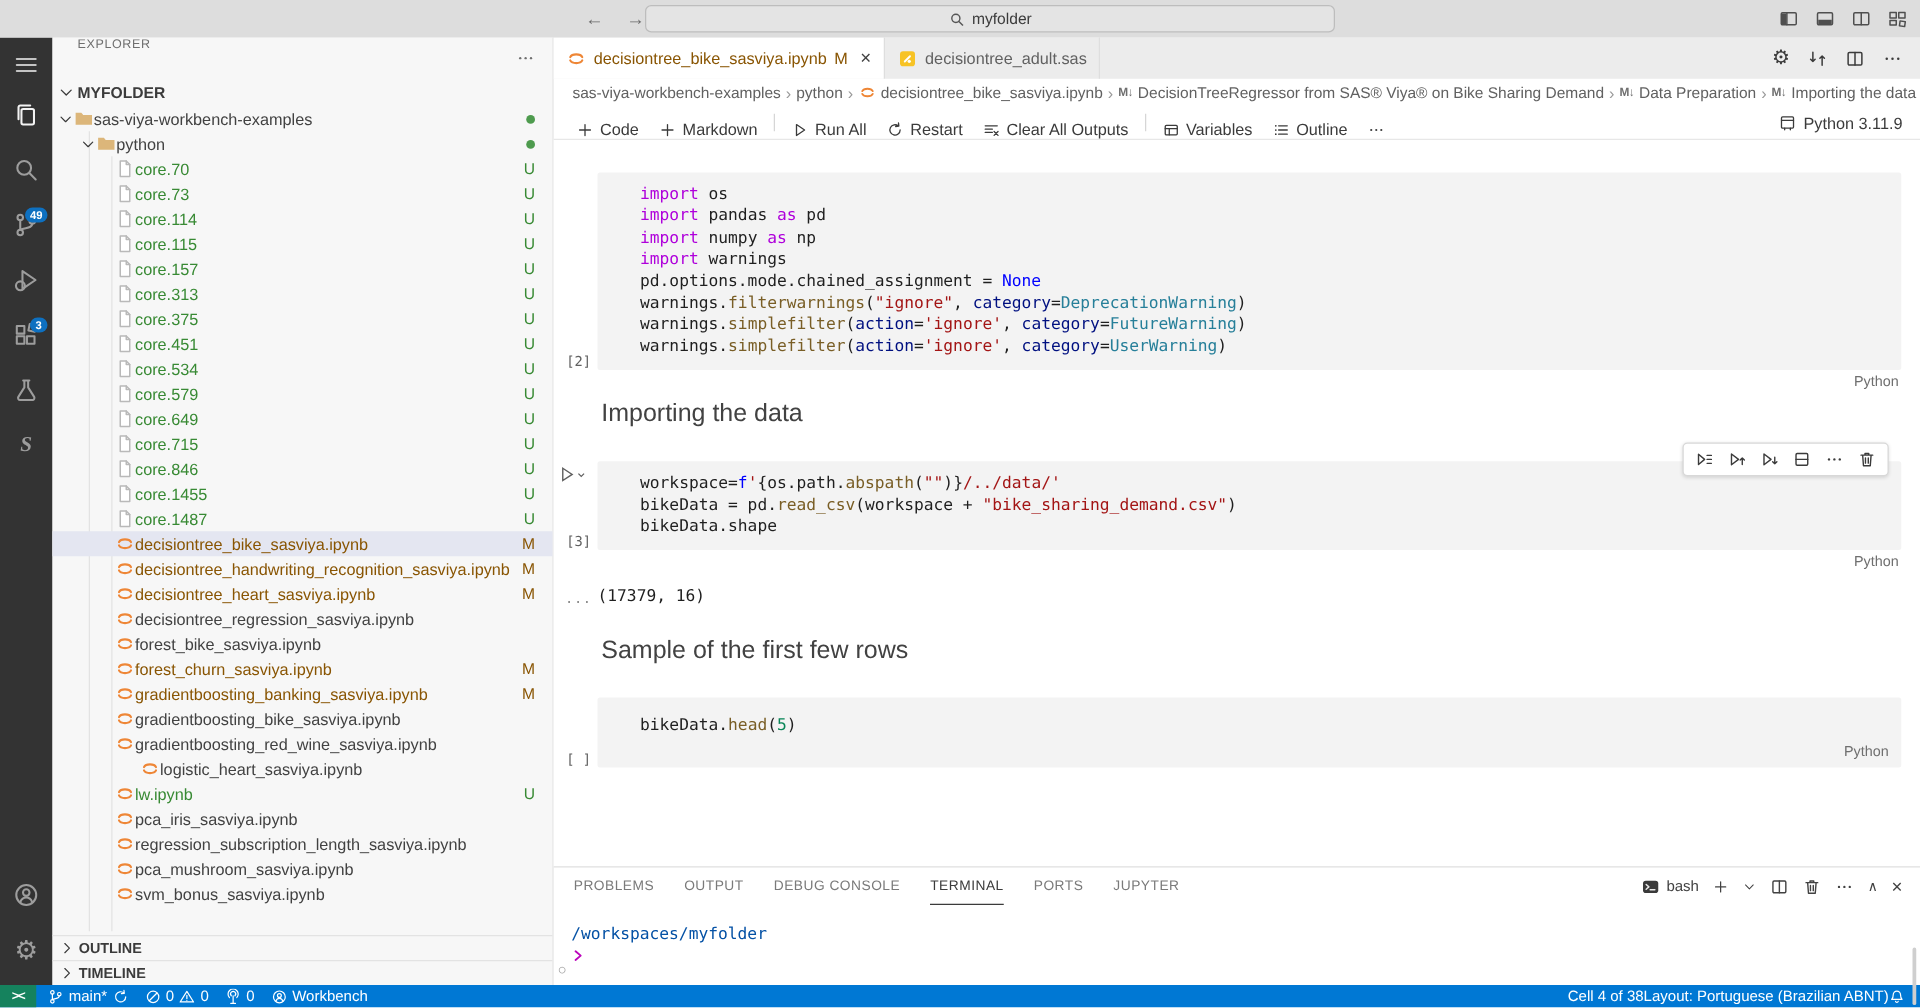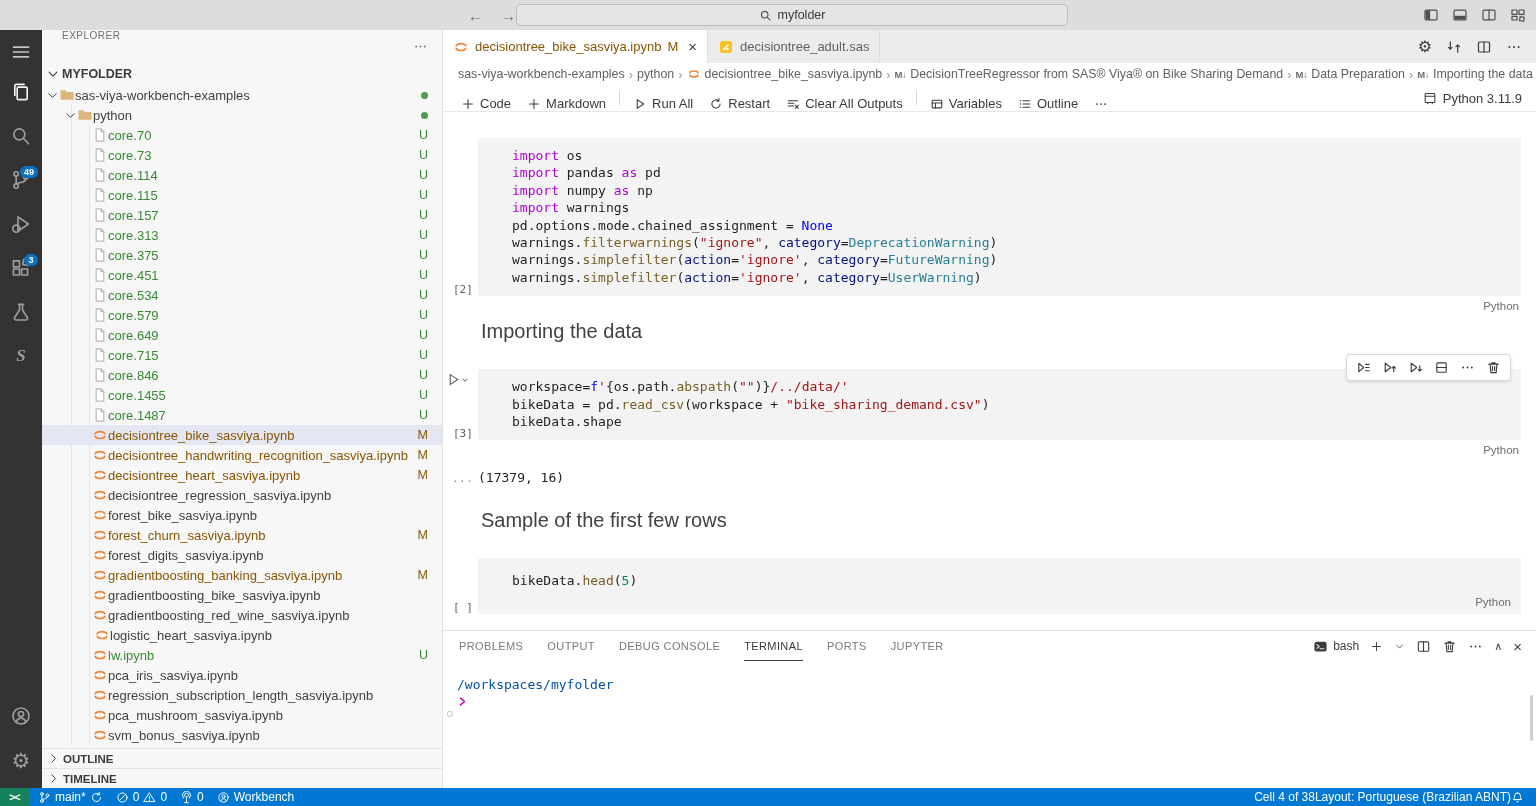--- a/index.html
+++ b/index.html
@@ -75,21 +75,21 @@
   .celltoolbar{position:absolute;top:-15px;right:10px;background:#fff;border:1px solid #d8d8d8;border-radius:4px;
     box-shadow:0 1px 3px rgba(0,0,0,.12);display:flex;align-items:center;gap:3px;padding:3px 5px;color:#3b3b3b}
   .celltoolbar .ic{padding:2px 4px}
   .outputrow{position:relative;margin:30px 15px 16px 35px;font-family:"DejaVu Sans Mono",monospace;font-size:13px;color:#1f1f1f}
   .outgutter{position:absolute;left:-26px;top:2px;color:#8a8a8a;font-size:11px;letter-spacing:.5px}
 
   .tk-kw{color:#af00db}.tk-const{color:#0000ff}.tk-str{color:#a31515}.tk-cls{color:#267f99}
   .tk-param{color:#001080}.tk-fn{color:#795e26}.tk-num{color:#098658}.tk-pln{color:#1f1f1f}
 
   
-  .panel{height:158px;border-top:1px solid #e0e0e0;display:flex;flex-direction:column;position:relative}
+  .panel{height:95px;border-top:1px solid #e0e0e0;display:flex;flex-direction:column;position:relative}
   .paneltabs{height:30px;display:flex;align-items:stretch;padding-left:16px}
   .ptab{display:flex;align-items:center;font-size:11px;letter-spacing:.4px;color:#7a7a7a;margin-right:24px;border-bottom:1px solid transparent}
   .ptab.active{color:#3b3b3b;border-bottom-color:#3b3b3b}
   .panel-actions{margin-left:auto;display:flex;gap:11px;align-items:center;padding-right:14px;color:#424242;font-size:12px}
   .terminal{flex:1;font-family:"DejaVu Sans Mono",monospace;font-size:13px;padding:16px 0 0 14px;position:relative}
   .term-cwd{color:#0451a5}
   .term-circle{position:absolute;left:4px;top:47px;color:#a0a0a0;font-size:9px}
   .term-prompt{margin-top:3px;color:#bc05bc;display:flex;align-items:center}
   .term-scroll{position:absolute;right:3px;top:34px;width:3px;height:46px;background:#cfcfcf;border-radius:2px}
 
@@ -506,30 +506,20 @@
           <span class="lbl c-m">forest_churn_sasviya.ipynb</span>
           <span class="git c-m">M</span>
         </div>
         <div class="trow" style="padding-left:50px">
           <span class="ic">
             <svg width="16" height="16" viewBox="0 0 16 16" fill="none" stroke="currentColor" stroke-width="1.2" stroke-linecap="round" stroke-linejoin="round">
               <path d="M3.2 6.7C4.6 3.8 11.4 3.8 12.8 6.7" stroke="#ee8636" stroke-width="1.7"></path>
               <path d="M3.2 9.3C4.6 12.2 11.4 12.2 12.8 9.3" stroke="#ee8636" stroke-width="1.7"></path>
             </svg>
           </span>
-          <span class="lbl c-n">forest_digits_sasviya.ipynb</span>
-          <span class="git"></span>
-        </div>
-        <div class="trow" style="padding-left:50px">
-          <span class="ic">
-            <svg width="16" height="16" viewBox="0 0 16 16" fill="none" stroke="currentColor" stroke-width="1.2" stroke-linecap="round" stroke-linejoin="round">
-              <path d="M3.2 6.7C4.6 3.8 11.4 3.8 12.8 6.7" stroke="#ee8636" stroke-width="1.7"></path>
-              <path d="M3.2 9.3C4.6 12.2 11.4 12.2 12.8 9.3" stroke="#ee8636" stroke-width="1.7"></path>
-            </svg>
-          </span>
           <span class="lbl c-m">gradientboosting_banking_sasviya.ipynb</span>
           <span class="git c-m">M</span>
         </div>
         <div class="trow" style="padding-left:50px">
           <span class="ic">
             <svg width="16" height="16" viewBox="0 0 16 16" fill="none" stroke="currentColor" stroke-width="1.2" stroke-linecap="round" stroke-linejoin="round">
               <path d="M3.2 6.7C4.6 3.8 11.4 3.8 12.8 6.7" stroke="#ee8636" stroke-width="1.7"></path>
               <path d="M3.2 9.3C4.6 12.2 11.4 12.2 12.8 9.3" stroke="#ee8636" stroke-width="1.7"></path>
             </svg>
           </span>
@@ -539,21 +529,21 @@
         <div class="trow" style="padding-left:50px">
           <span class="ic">
             <svg width="16" height="16" viewBox="0 0 16 16" fill="none" stroke="currentColor" stroke-width="1.2" stroke-linecap="round" stroke-linejoin="round">
               <path d="M3.2 6.7C4.6 3.8 11.4 3.8 12.8 6.7" stroke="#ee8636" stroke-width="1.7"></path>
               <path d="M3.2 9.3C4.6 12.2 11.4 12.2 12.8 9.3" stroke="#ee8636" stroke-width="1.7"></path>
             </svg>
           </span>
           <span class="lbl c-n">gradientboosting_red_wine_sasviya.ipynb</span>
           <span class="git"></span>
         </div>
-        <div class="trow" style="padding-left:52px">
+        <div class="trow" style="padding-left:70px">
           <span class="ic">
             <svg width="16" height="16" viewBox="0 0 16 16" fill="none" stroke="currentColor" stroke-width="1.2" stroke-linecap="round" stroke-linejoin="round">
               <path d="M3.2 6.7C4.6 3.8 11.4 3.8 12.8 6.7" stroke="#ee8636" stroke-width="1.7"></path>
               <path d="M3.2 9.3C4.6 12.2 11.4 12.2 12.8 9.3" stroke="#ee8636" stroke-width="1.7"></path>
             </svg>
           </span>
           <span class="lbl c-n">logistic_heart_sasviya.ipynb</span>
           <span class="git"></span>
         </div>
         <div class="trow" style="padding-left:50px">

